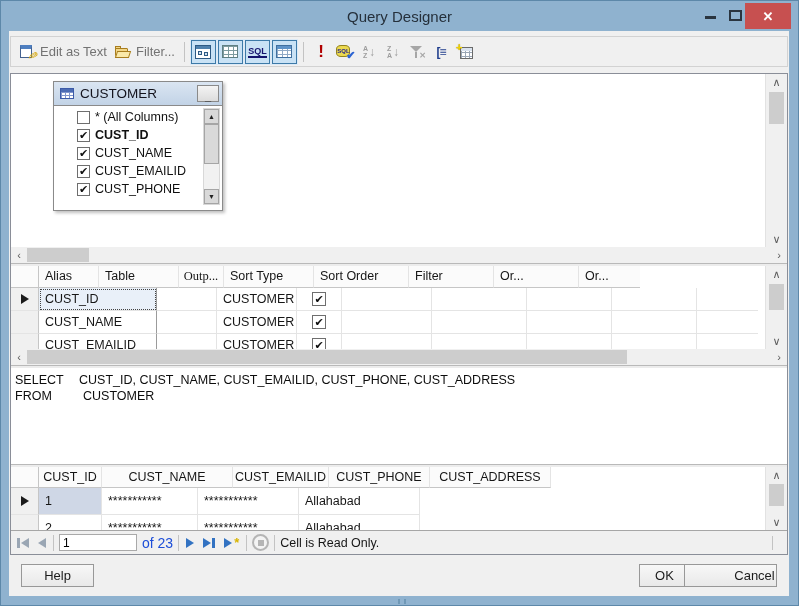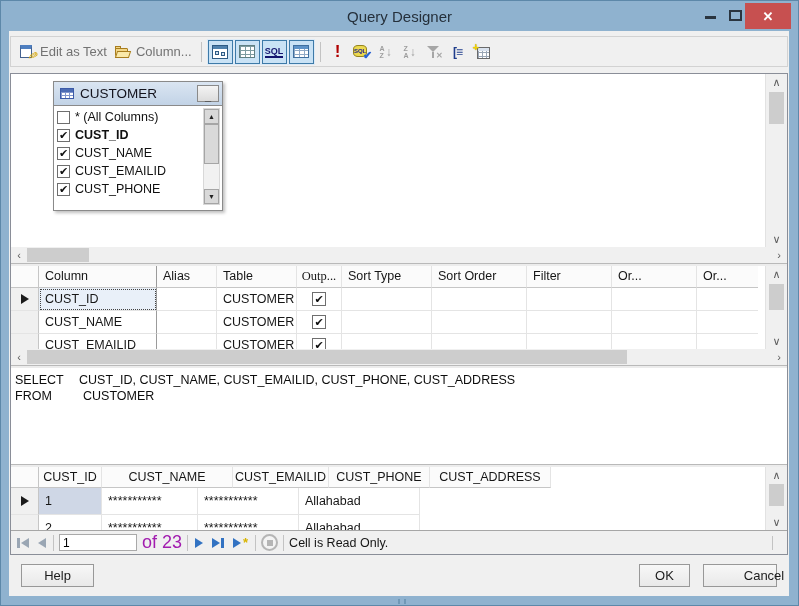--- a/index.html
+++ b/index.html
@@ -122,21 +122,21 @@
                 display:flex; align-items:center; padding:0 3px 0 6px; gap:6px; }
   .tbl-title { font-size:13.5px; color:#14141e; }
   .tbl-ico { width:14px; height:11px; border:1px solid #3c5aa8;
              background-image: linear-gradient(#4c6cb4 0 3px, transparent 3px),
                                repeating-linear-gradient(90deg, #8296cc 0 1px, transparent 1px 4px),
                                repeating-linear-gradient(#8296cc 0 1px, transparent 1px 3px);
              background-color:#fff; }
   .tbl-minbtn { margin-left:auto; width:22px; height:17px; background:linear-gradient(#f4f4f4,#dcdcdc);
                 border:1px solid #8a8a8a; font-size:11px; font-weight:bold; color:#222; line-height:10px;
                 display:flex; align-items:flex-end; justify-content:center; cursor:pointer; }
-  .tbl-list { position:relative; height:103px; overflow:hidden; padding:2px 0 0 3px; }
+  .tbl-list { position:relative; height:103px; overflow:hidden; padding:2px 0 0 3px;margin-left:20px; }
   .field-row { height:18px; display:flex; align-items:center; gap:5px; }
   .cb { width:13px; height:13px; border:1px solid #6e6e6e; background:#fff; font-size:11px;
         line-height:11px; color:#101010; display:flex; align-items:center; justify-content:center; }
   .field-label { font-size:12.5px; color:#101010; white-space:nowrap; }
   .field-label.bold { font-weight:bold; }
   .list-scroll { position:absolute; top:2px; right:2px; width:17px; height:97px; background:#f1f1f1; border:1px solid #d8d8d8; }
   .ls-btn { position:absolute; left:0; right:0; height:15px; background:#d9d9d9; border:1px solid #a5a5a5;
             font-size:7px; color:#222; display:flex; align-items:center; justify-content:center; cursor:pointer; }
   .ls-btn.up { top:0; } .ls-btn.down { bottom:0; }
   .ls-thumb { position:absolute; left:0; right:0; top:15px; height:40px; background:#d9d9d9; border:1px solid #a5a5a5; cursor:pointer; }
@@ -177,33 +177,33 @@
   .tri-l { width:0; height:0; border-top:5px solid transparent; border-bottom:5px solid transparent; border-right:8px solid #3272c2; }
   .tri-r { width:0; height:0; border-top:5px solid transparent; border-bottom:5px solid transparent; border-left:8px solid #3272c2; }
   .nav-bar { width:3px; height:10px; background:#3272c2; }
   .nav-btn.disabled .tri-l, .nav-btn.disabled .tri-r { border-right-color:#9aa6b4; border-left-color:#9aa6b4; }
   .nav-btn.disabled .nav-bar { background:#9aa6b4; }
   .nav-btn.disabled .tri-l { border-left-color:transparent; } 
   .nav-star { font-size:13px; font-weight:bold; color:#d8b400; line-height:10px; margin-left:1px; }
   .nav-sep { width:1px; height:16px; background:#c3c3c3; }
   .nav-input { width:78px; height:17px; background:#fff; border:1px solid #a9a9a9; font-size:12px;
                padding:0 3px; font-family:"Liberation Sans",sans-serif; }
-  .nav-of { font-size:18px; color:#a21caf; }
+  .nav-of { font-size:14px; color:#1d4ed8; }
   .nav-stop { width:17px; height:17px; border-radius:50%; border:2px solid #b5b5b5; background:#f4f4f4;
               display:flex; align-items:center; justify-content:center; cursor:pointer; }
   .nav-stop .sq { width:6px; height:6px; background:#b5b5b5; }
   .nav-status { font-size:12.5px; color:#161616; }
   .nav-enddiv { position:absolute; right:14px; top:5px; width:1px; height:14px; background:#c3c3c3; }
 
   
   .btn { position:absolute; height:23px; background:linear-gradient(#f7f7f7,#e9e9e9); border:1px solid #989898;
          font-size:13px; color:#1b1b1b; display:flex; align-items:center; justify-content:center; cursor:pointer; }
   #help-btn { left:12px; top:533px; width:73px; }
   #ok-btn { right:99px; top:533px; width:51px; }
-  #cancel-btn { right:12px; top:533px; width:74px;padding-left:48px; }
+  #cancel-btn { right:12px; top:533px; width:93px;padding-left:48px; }
 
   .grip { position:absolute; left:397px; bottom:1px; width:8px; height:5px;
           border-left:2px solid #6f98b6; border-right:2px solid #6f98b6; }
 </style>
 </head>
 <body>
 
 <div class="window">
 
   <div class="titlebar">
@@ -224,21 +224,21 @@
             <span class="pencil">✎</span>
         </span>
         <span class="tb-label">Edit as Text</span>
       </div>
       <div class="tb-item">
         <span class="ico-folder">
           <span class="tab"></span>
             <span class="back"></span>
             <span class="front"></span>
         </span>
-        <span class="tb-label">Column...</span>
+        <span class="tb-label">Filter...</span>
       </div>
       <div class="tb-sep"></div>
       <div class="toggle-group">
         <div class="toggle-btn">
           <span class="ico-diagram">
             <span class="bar"></span>
               <span class="sq1"></span>
               <span class="sq2"></span>
           </span>
         </div>
@@ -348,21 +348,20 @@
         <span class="hs-track">
             <span class="hs-thumb" style="left:0; width:62px;"></span>
           </span>
         <span class="hs-arrow">›</span>
       </div>
       <div class="split" id="split1"></div>
 
       <div class="pane" id="criteria-pane">
         <div class="grid-row ghead">
           <div class="gcell gsel"></div>
-          <div class="gcell gc1">Column</div>
           <div class="gcell gc2">Alias</div>
           <div class="gcell gc3">Table</div>
           <div class="gcell gc4">Outp...</div>
           <div class="gcell gc5">Sort Type</div>
           <div class="gcell gc6">Sort Order</div>
           <div class="gcell gc7">Filter</div>
           <div class="gcell gc8">Or...</div>
           <div class="gcell gc9">Or...</div>
         </div>
         <div class="gbody">

